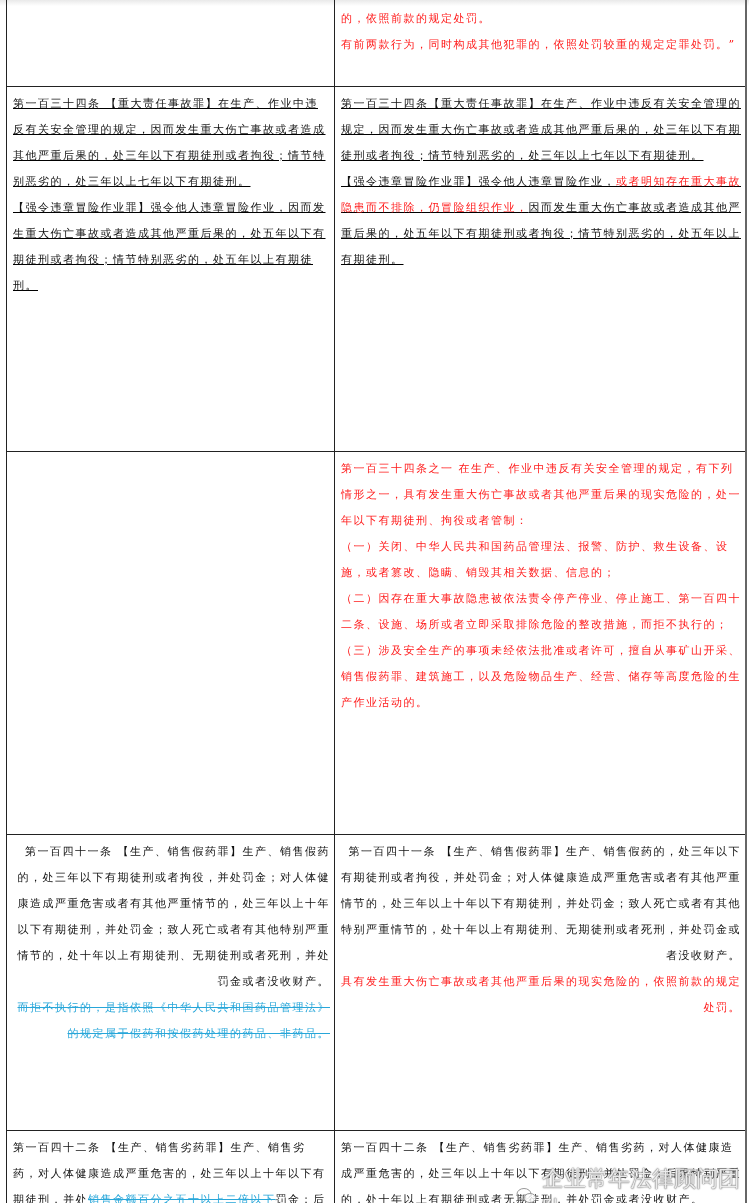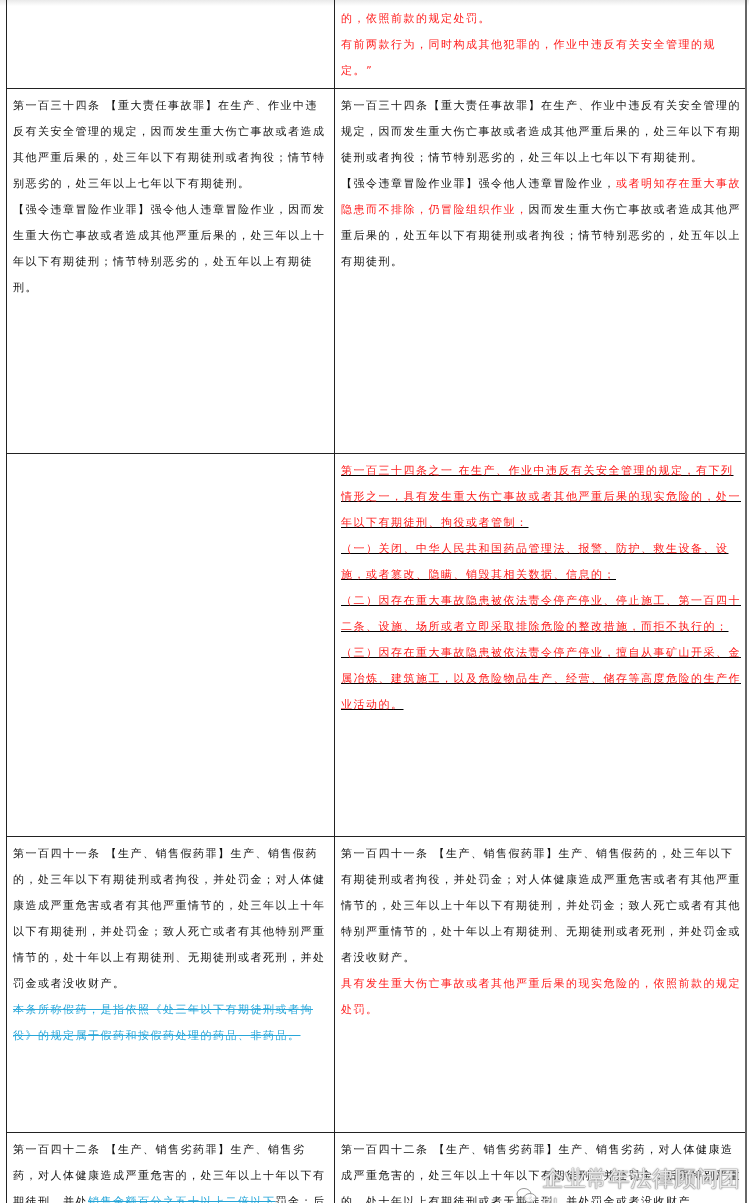--- a/index.html
+++ b/index.html
@@ -27,23 +27,23 @@
     word-break: break-all;
   }
   td.col-old { width: 317px; }
   td.col-new { width: 400px; }
   td.col-new { border-right: 2px solid #666 !important; }
   p.para { margin: 0; }
   .red { color: #ff1a1a; }
   .del { color: #27a6d9; text-decoration: line-through; text-decoration-color: #27a6d9; }
   tr.row0 td { border-top: none; padding-top: 6px; }
   tr.row0 { height: 86px; }
-  tr.row1 { height: 365px; }
-  tr.row2 { height: 383px; text-decoration: underline; }
-  tr.row3 { height: 296px; }
+  tr.row1 { height: 365px; text-decoration: underline; }
+  tr.row2 { height: 383px; }
+  tr.row3 { height: 296px; text-align: right; }
   tr.row4 td { border-bottom: 1.5px solid #222; }
   .watermark {
     position: absolute; left: 516px; top: 1164px;
     display: flex; align-items: center; gap: 4px;
     color: rgba(255,255,255,0.85);
     font-family: "DejaVu Sans", "Liberation Sans", sans-serif;
     font-size: 22px; letter-spacing: 0px;
     text-shadow: 0 0 1px #777, 0 0 1px #777, 0 0 2px #999;
     pointer-events: none;
   }
@@ -56,49 +56,49 @@
 
 <div class="topshade"></div>
 
 <table class="cmp">
 
   <tbody>
       <tr class="row0">
     <td class="col-old"></td>
     <td class="col-new">
       <p class="para red">的，依照前款的规定处罚。</p>
-      <p class="para red">有前两款行为，同时构成其他犯罪的，作业中违反有关安全管理的规定。”</p>
+      <p class="para red">有前两款行为，同时构成其他犯罪的，依照处罚较重的规定定罪处罚。”</p>
     </td>
   </tr>
 
   <tr class="row1">
     <td class="col-old">
       <p class="para">第一百三十四条 【重大责任事故罪】在生产、作业中违反有关安全管理的规定，因而发生重大伤亡事故或者造成其他严重后果的，处三年以下有期徒刑或者拘役；情节特别恶劣的，处三年以上七年以下有期徒刑。</p>
-      <p class="para">【强令违章冒险作业罪】强令他人违章冒险作业，因而发生重大伤亡事故或者造成其他严重后果的，处三年以上十年以下有期徒刑；情节特别恶劣的，处五年以上有期徒刑。</p>
+      <p class="para">【强令违章冒险作业罪】强令他人违章冒险作业，因而发生重大伤亡事故或者造成其他严重后果的，处五年以下有期徒刑或者拘役；情节特别恶劣的，处五年以上有期徒刑。</p>
     </td>
     <td class="col-new">
       <p class="para">第一百三十四条【重大责任事故罪】在生产、作业中违反有关安全管理的规定，因而发生重大伤亡事故或者造成其他严重后果的，处三年以下有期徒刑或者拘役；情节特别恶劣的，处三年以上七年以下有期徒刑。</p>
       <p class="para"><span>【强令违章冒险作业罪】强令他人违章冒险作业，</span><span class="red">或者明知存在重大事故隐患而不排除，仍冒险组织作业，</span><span>因而发生重大伤亡事故或者造成其他严重后果的，处五年以下有期徒刑或者拘役；情节特别恶劣的，处五年以上有期徒刑。</span></p>
     </td>
   </tr>
 
   <tr class="row2">
     <td class="col-old"></td>
     <td class="col-new">
       <p class="para red">第一百三十四条之一 在生产、作业中违反有关安全管理的规定，有下列情形之一，具有发生重大伤亡事故或者其他严重后果的现实危险的，处一年以下有期徒刑、拘役或者管制：</p>
       <p class="para red">（一）关闭、中华人民共和国药品管理法、报警、防护、救生设备、设施，或者篡改、隐瞒、销毁其相关数据、信息的；</p>
       <p class="para red">（二）因存在重大事故隐患被依法责令停产停业、停止施工、第一百四十二条、设施、场所或者立即采取排除危险的整改措施，而拒不执行的；</p>
-      <p class="para red">（三）因存在重大事故隐患被依法责令停产停业，擅自从事矿山开采、金属冶炼、建筑施工，以及危险物品生产、经营、储存等高度危险的生产作业活动的。</p>
+      <p class="para red">（三）涉及安全生产的事项未经依法批准或者许可，擅自从事矿山开采、销售假药罪、建筑施工，以及危险物品生产、经营、储存等高度危险的生产作业活动的。</p>
     </td>
   </tr>
 
   <tr class="row3">
     <td class="col-old">
       <p class="para">第一百四十一条 【生产、销售假药罪】生产、销售假药的，处三年以下有期徒刑或者拘役，并处罚金；对人体健康造成严重危害或者有其他严重情节的，处三年以上十年以下有期徒刑，并处罚金；致人死亡或者有其他特别严重情节的，处十年以上有期徒刑、无期徒刑或者死刑，并处罚金或者没收财产。</p>
-      <p class="para del">本条所称假药，是指依照《处三年以下有期徒刑或者拘役》的规定属于假药和按假药处理的药品、非药品。</p>
+      <p class="para del">而拒不执行的，是指依照《中华人民共和国药品管理法》的规定属于假药和按假药处理的药品、非药品。</p>
     </td>
     <td class="col-new">
       <p class="para">第一百四十一条 【生产、销售假药罪】生产、销售假药的，处三年以下有期徒刑或者拘役，并处罚金；对人体健康造成严重危害或者有其他严重情节的，处三年以上十年以下有期徒刑，并处罚金；致人死亡或者有其他特别严重情节的，处十年以上有期徒刑、无期徒刑或者死刑，并处罚金或者没收财产。</p>
       <p class="para red">具有发生重大伤亡事故或者其他严重后果的现实危险的，依照前款的规定处罚。</p>
     </td>
   </tr>
 
   <tr class="row4">
     <td class="col-old">
       <p class="para"><span>第一百四十二条 【生产、销售劣药罪】生产、销售劣药，对人体健康造成严重危害的，处三年以上十年以下有期徒刑，并处</span><span class="del">销售金额百分之五十以上二倍以下</span><span>罚金；后果特别严重的，处十年以上有期徒</span></p>

